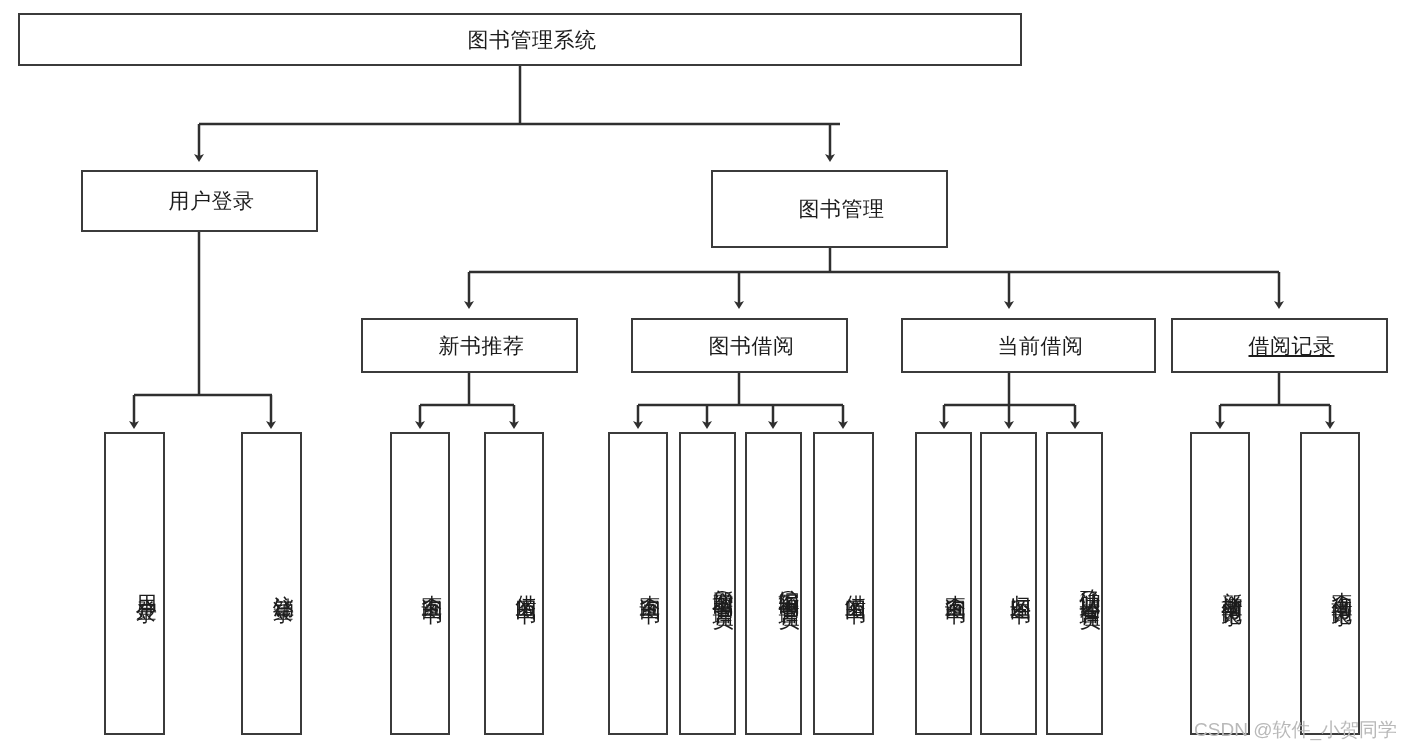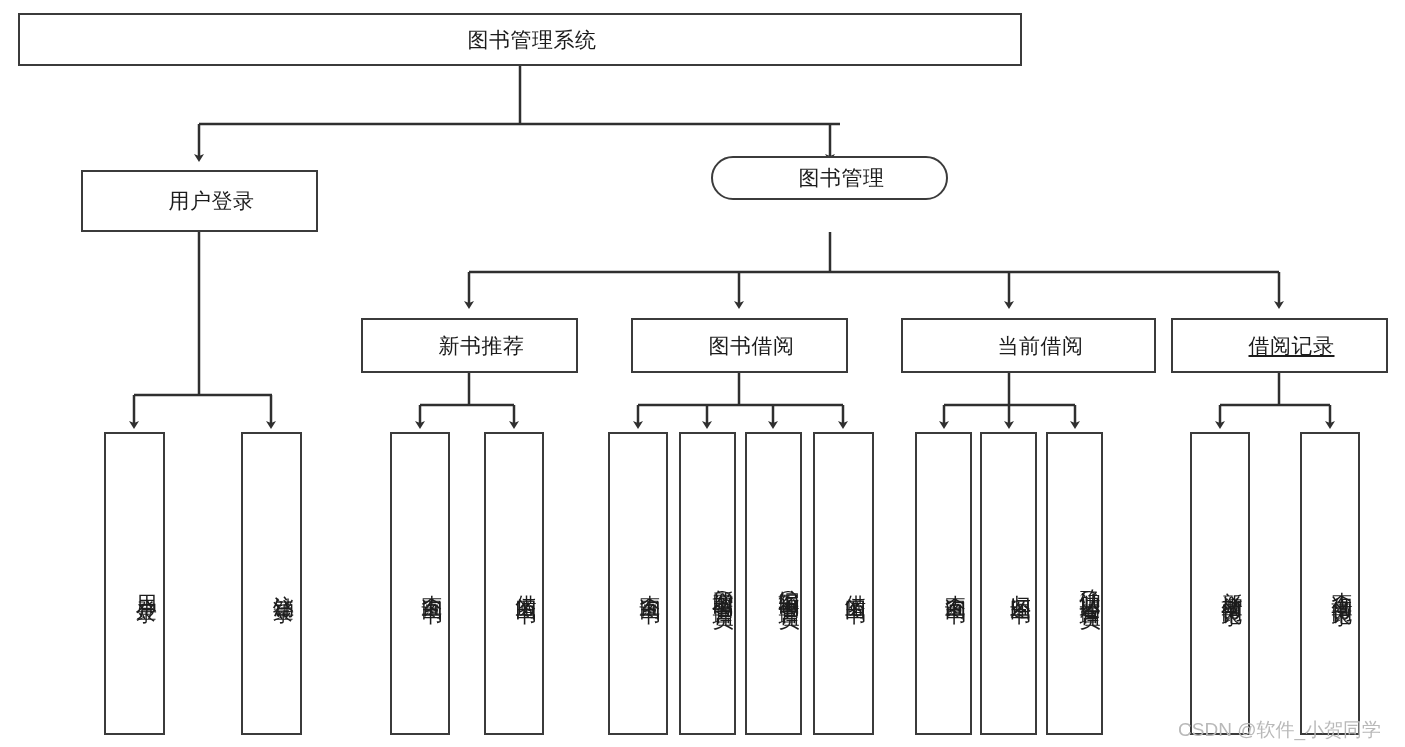--- a/index.html
+++ b/index.html
@@ -54,21 +54,21 @@
   .node.vert.centered {
     align-items: center;
     padding-top: 0;
   }
   .node-label {
     display: block;
     white-space: nowrap;
   }
   .watermark {
     position: absolute;
-    right: 24px;
+    right: 8px;
     bottom: 4px;
     font-size: 19px;
     color: #b9b9b9;
     white-space: nowrap;
     pointer-events: none;
   }
 </style>
 </head>
 <body>
 
@@ -124,21 +124,21 @@
     </g>
   </svg>
 
   <div class="node horiz" style="left:18px; top:13px; width:1004px; height:53px;">
     <span class="node-label">图书管理系统</span>
   </div>
 
   <div class="node horiz" style="left:81px; top:170px; width:237px; height:62px;">
     <span class="node-label">用户登录</span>
   </div>
-  <div class="node horiz" style="left:711px; top:156px; width:237px; height:44px;border-radius:29px;">
+  <div class="node horiz" style="left:711px; top:170px; width:237px; height:78px;">
     <span class="node-label">图书管理</span>
   </div>
 
   <div class="node horiz" style="left:631px; top:318px; width:217px; height:55px;">
     <span class="node-label">图书借阅</span>
   </div>
   <div class="node horiz" style="left:361px; top:318px; width:217px; height:55px;">
     <span class="node-label">新书推荐</span>
   </div>
   <div class="node horiz" style="left:901px; top:318px; width:255px; height:55px;">

